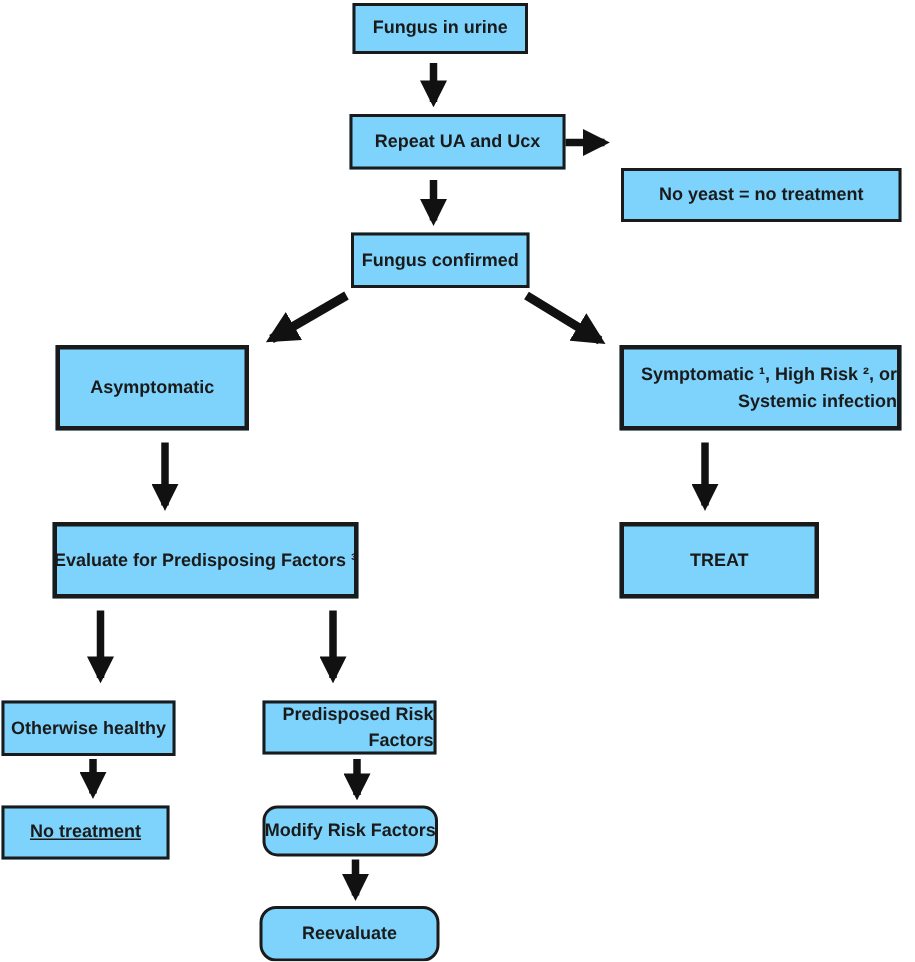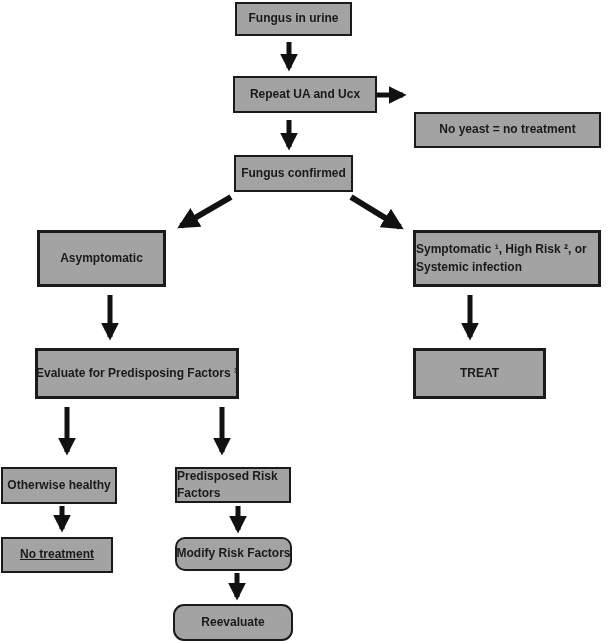--- a/index.html
+++ b/index.html
@@ -24,27 +24,27 @@
   .arrows line {
     stroke: #111111;
     stroke-width: 5;
   }
   .arrows line.thick {
     stroke-width: 6;
   }
   .node {
     position: absolute;
     box-sizing: border-box;
-    background: #a3a3a3;
+    background: #7dd3fc;
     border: 2px solid #1a1a1a;
     color: #1a1a1a;
     display: flex;
     align-items: center;
     justify-content: center;
-    text-align: left;
+    text-align: right;
     font-size: 12px;
     font-weight: 600;
     line-height: 1.45;
     white-space: nowrap;
   }
   .node.wrap {
     white-space: normal;
   }
   .node.heavy {
     border-width: 3px;

